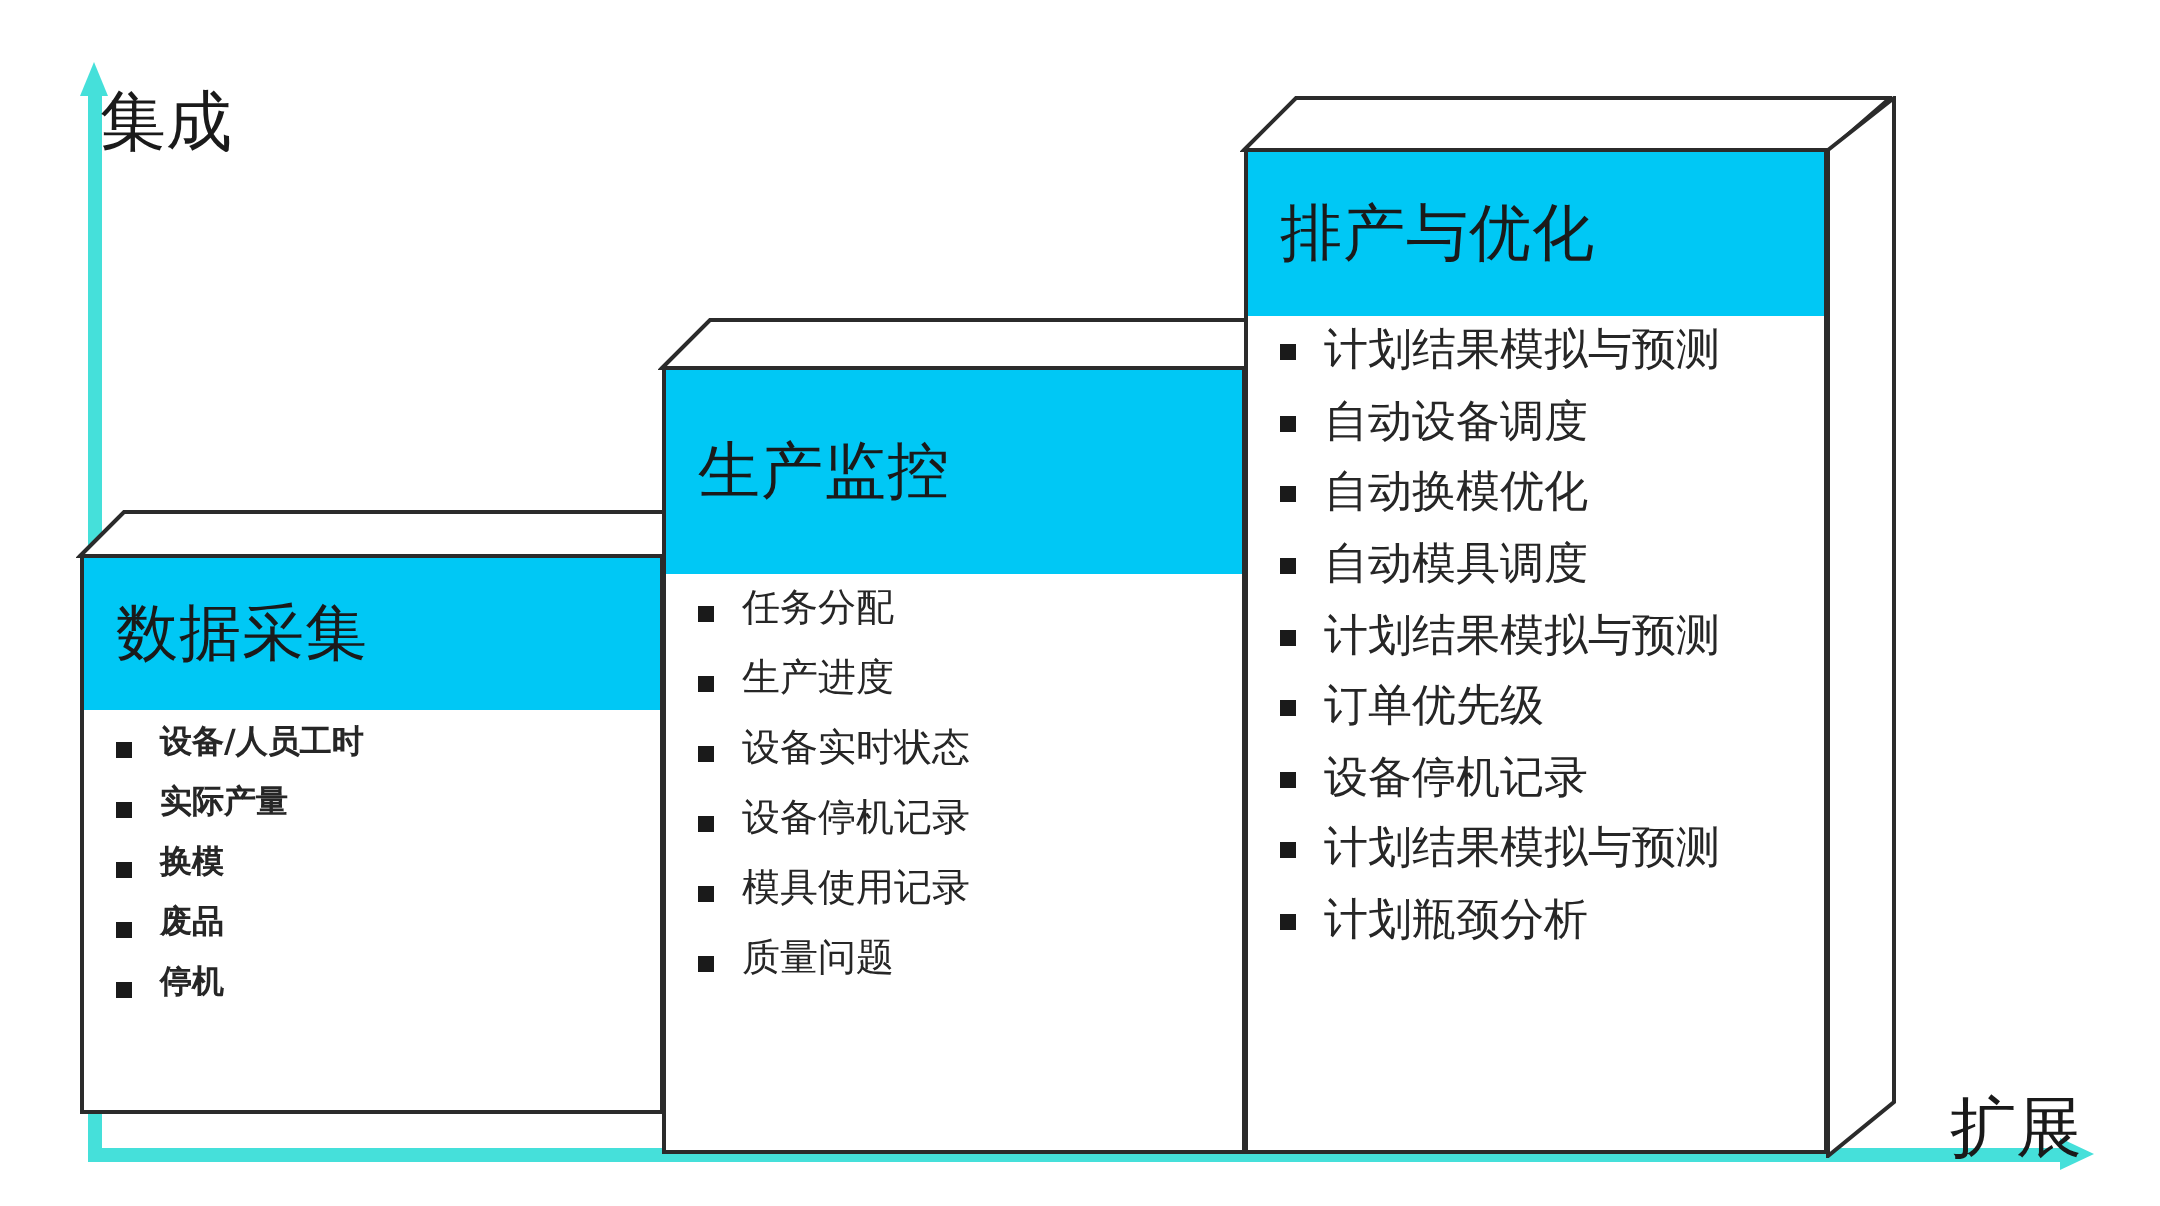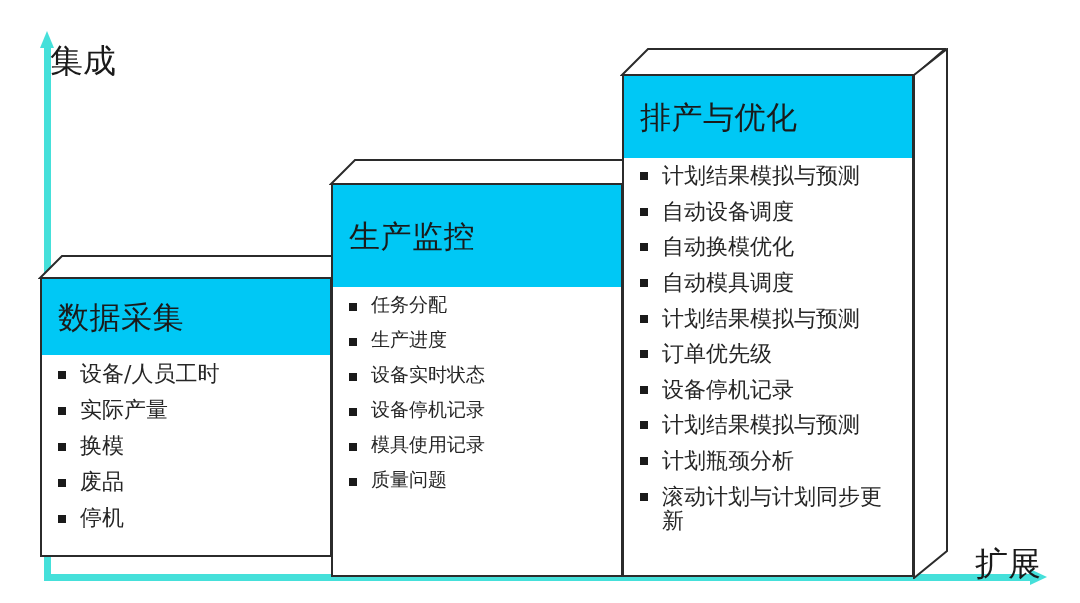--- a/index.html
+++ b/index.html
@@ -123,21 +123,21 @@
     top: 8px;
     width: 8px;
     height: 8px;
     background: #1a1a1a;
   }
 
   
   #block-1 { left: 40px; top: 277px; width: 292px; height: 280px; }
   #block-1 .block-header { height: 76px; }
   #block-1 .block-list { padding-top: 8px; }
-  #block-1 .block-list li { font-size: 22px; margin-bottom: 14px; }
+  #block-1 .block-list li { font-size: 16px; margin-bottom: 14px; font-weight: bold; }
 
   #block-2 { left: 331px; top: 183px; width: 292px; height: 394px; }
   #block-2 .block-header { height: 102px; }
   #block-2 .block-list li { font-size: 19px; margin-bottom: 16px; }
 
   #block-3 { left: 622px; top: 74px; width: 292px; height: 503px; }
   #block-3 .block-header { height: 82px; }
   #block-3 .block-list { padding-top: 6px; }
   #block-3 .block-list li { font-size: 22px; margin-bottom: 11px; line-height: 1.12; }
 </style>
@@ -213,18 +213,17 @@
       <ul class="block-list">
         <li><span class="bullet"></span><span>计划结果模拟与预测</span></li>
         <li><span class="bullet"></span><span>自动设备调度</span></li>
         <li><span class="bullet"></span><span>自动换模优化</span></li>
         <li><span class="bullet"></span><span>自动模具调度</span></li>
         <li><span class="bullet"></span><span>计划结果模拟与预测</span></li>
         <li><span class="bullet"></span><span>订单优先级</span></li>
         <li><span class="bullet"></span><span>设备停机记录</span></li>
         <li><span class="bullet"></span><span>计划结果模拟与预测</span></li>
         <li><span class="bullet"></span><span>计划瓶颈分析</span></li>
-        <li><span class="bullet"></span><span>滚动计划与计划同步更新</span></li>
       </ul>
     </div>
   </div>
 
 </div>
 
 </body></html>

